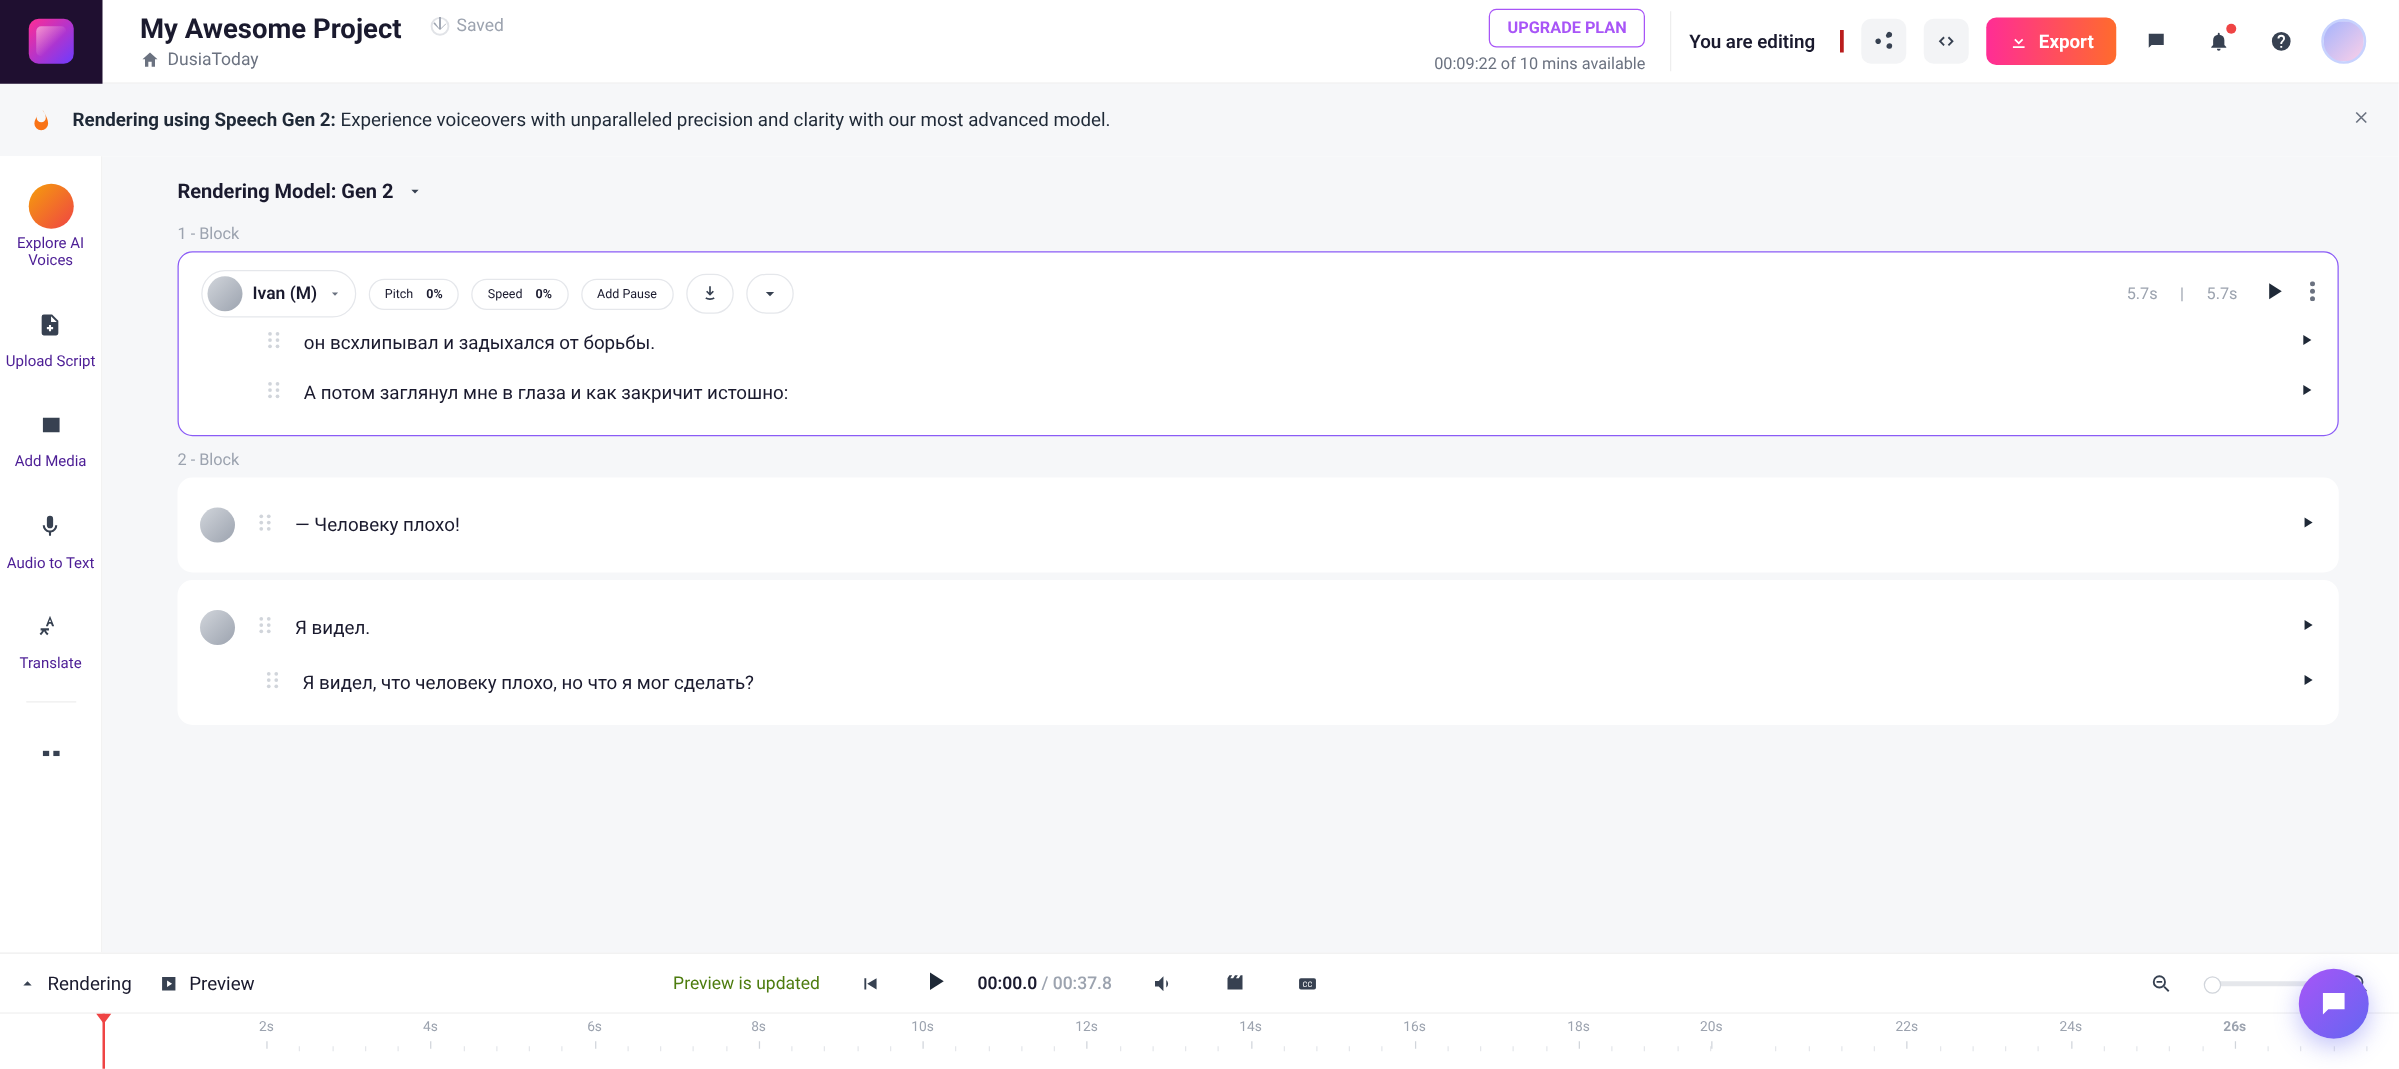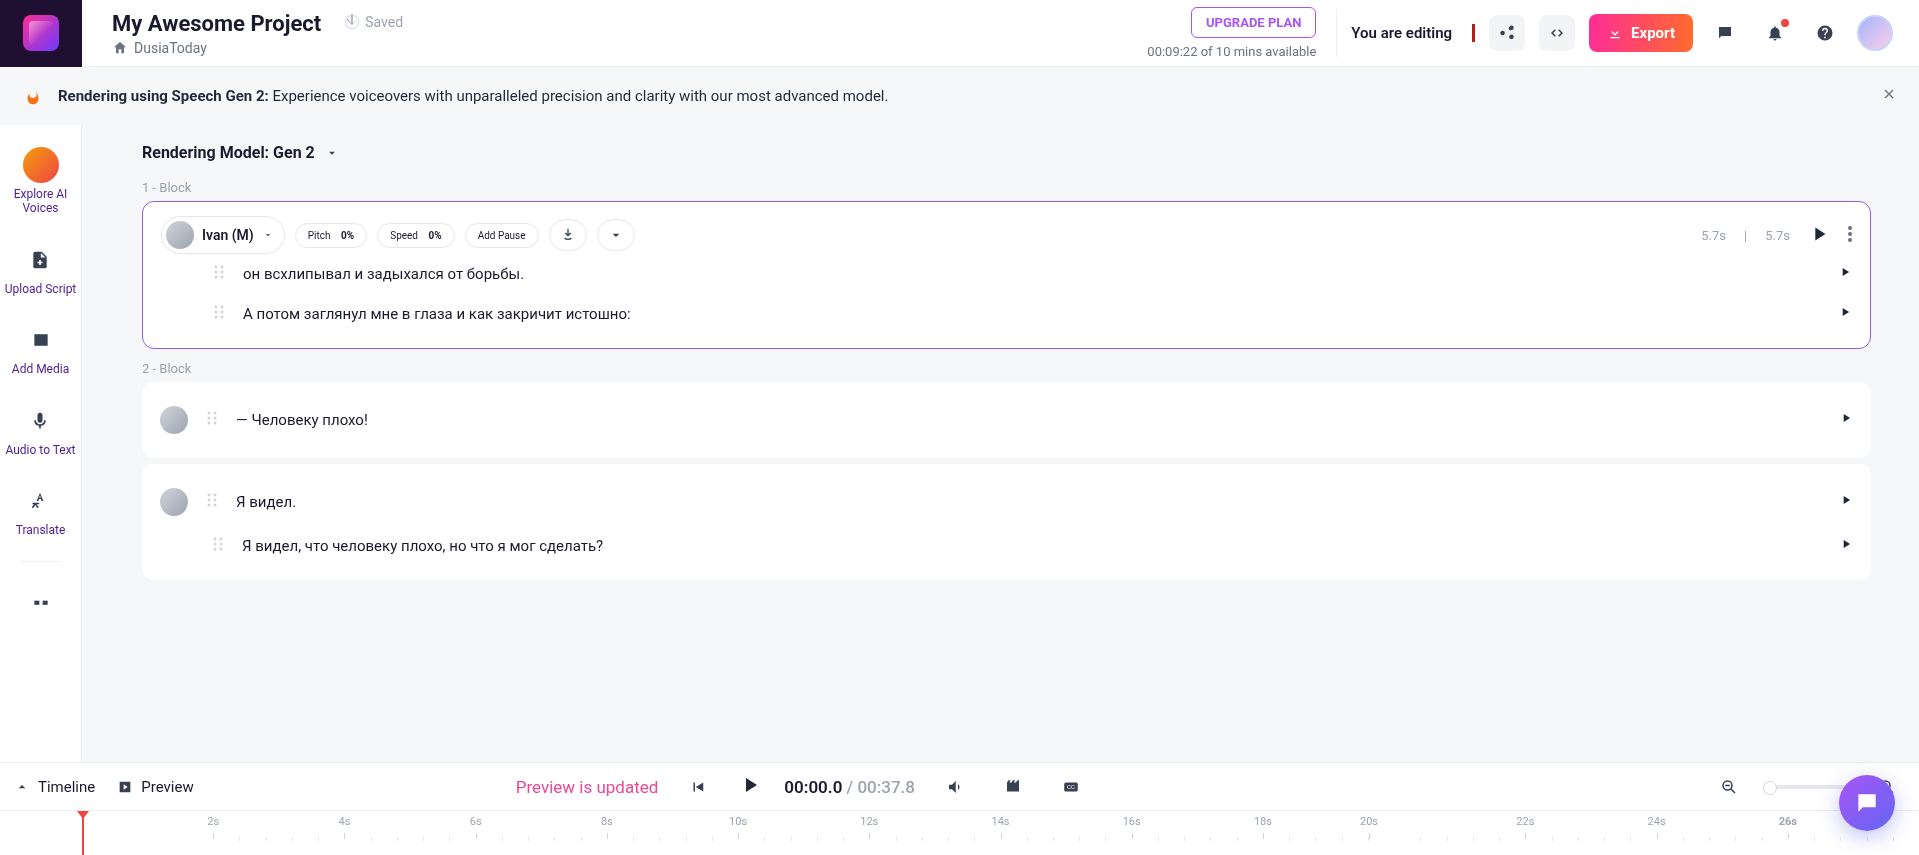--- a/index.html
+++ b/index.html
@@ -75,23 +75,23 @@
 .line-row .play svg{width:14px;height:14px;fill:#1f2937;}
 .block .face{width:28px;height:28px;border-radius:50%;background:linear-gradient(135deg,#d1d5db,#9ca3af);}
 
 
 .footer { position:absolute; bottom:0; left:0; right:0; height:93px; background:#fff; border-top:1px solid #eee;}
 .preview-bar{height:48px;display:flex;align-items:center;padding:0 14px;gap:22px;border-bottom:1px solid #eee;}
 .pb-left{display:flex;align-items:center;gap:22px;}
 .pb-item{display:flex;align-items:center;gap:8px;font-size:15px;}
 .pb-item svg{width:16px;height:16px;fill:#374151;}
 .pb-center{margin:0 auto;display:flex;align-items:center;gap:22px;}
-.pb-center .status{font-size:17px;color:#ec4899;}
+.pb-center .status{font-size:14px;color:#4d7c0f;}
 .pb-center .big-play svg{width:24px;height:24px;fill:#1f2937;}
-.time-disp{font-size:17px;font-weight:600;}
+.time-disp{font-size:14px;font-weight:600;}
 .time-disp .total{color:#9ca3af;font-weight:500;}
 .pb-right{display:flex;align-items:center;gap:16px;margin-left:auto;}
 .zoom-slider{width:90px;height:4px;background:#e5e7eb;border-radius:2px;position:relative;}
 .zoom-slider::after{content:"";position:absolute;left:0;top:-4px;width:12px;height:12px;border-radius:50%;background:#fff;border:1px solid #d1d5db;}
 
 .ruler{height:45px;position:relative;background:#fff;padding-left:82px;}
 .playhead{position:absolute;left:82px;top:0;bottom:0;width:2px;background:#ef4444;}
 .playhead::before{content:"";position:absolute;top:0;left:-5px;border:6px solid transparent;border-top:8px solid #ef4444;}
 .ticks{position:absolute;left:82px;right:0;top:4px;bottom:0;}
 .tick{position:absolute;top:0;font-size:11px;color:#9ca3af;transform:translateX(-50%);}
@@ -354,21 +354,21 @@
   </div>
 </div>
 
 <div class="footer">
   <div class="preview-bar">
     <div class="pb-left">
       <div class="pb-item">
           <svg viewBox="0 0 24 24">
             <path d="M7 14l5-5 5 5z"></path>
           </svg>
-          <span>Timeline</span>
+          <span>Rendering</span>
         </div>
       <div class="pb-item">
           <svg viewBox="0 0 24 24">
             <path d="M4 4h16v16H4zM10 8v8l6-4z"></path>
           </svg>
           <span>Preview</span>
         </div>
     </div>
     <div class="pb-center">
       <span class="status">Preview is updated</span>

